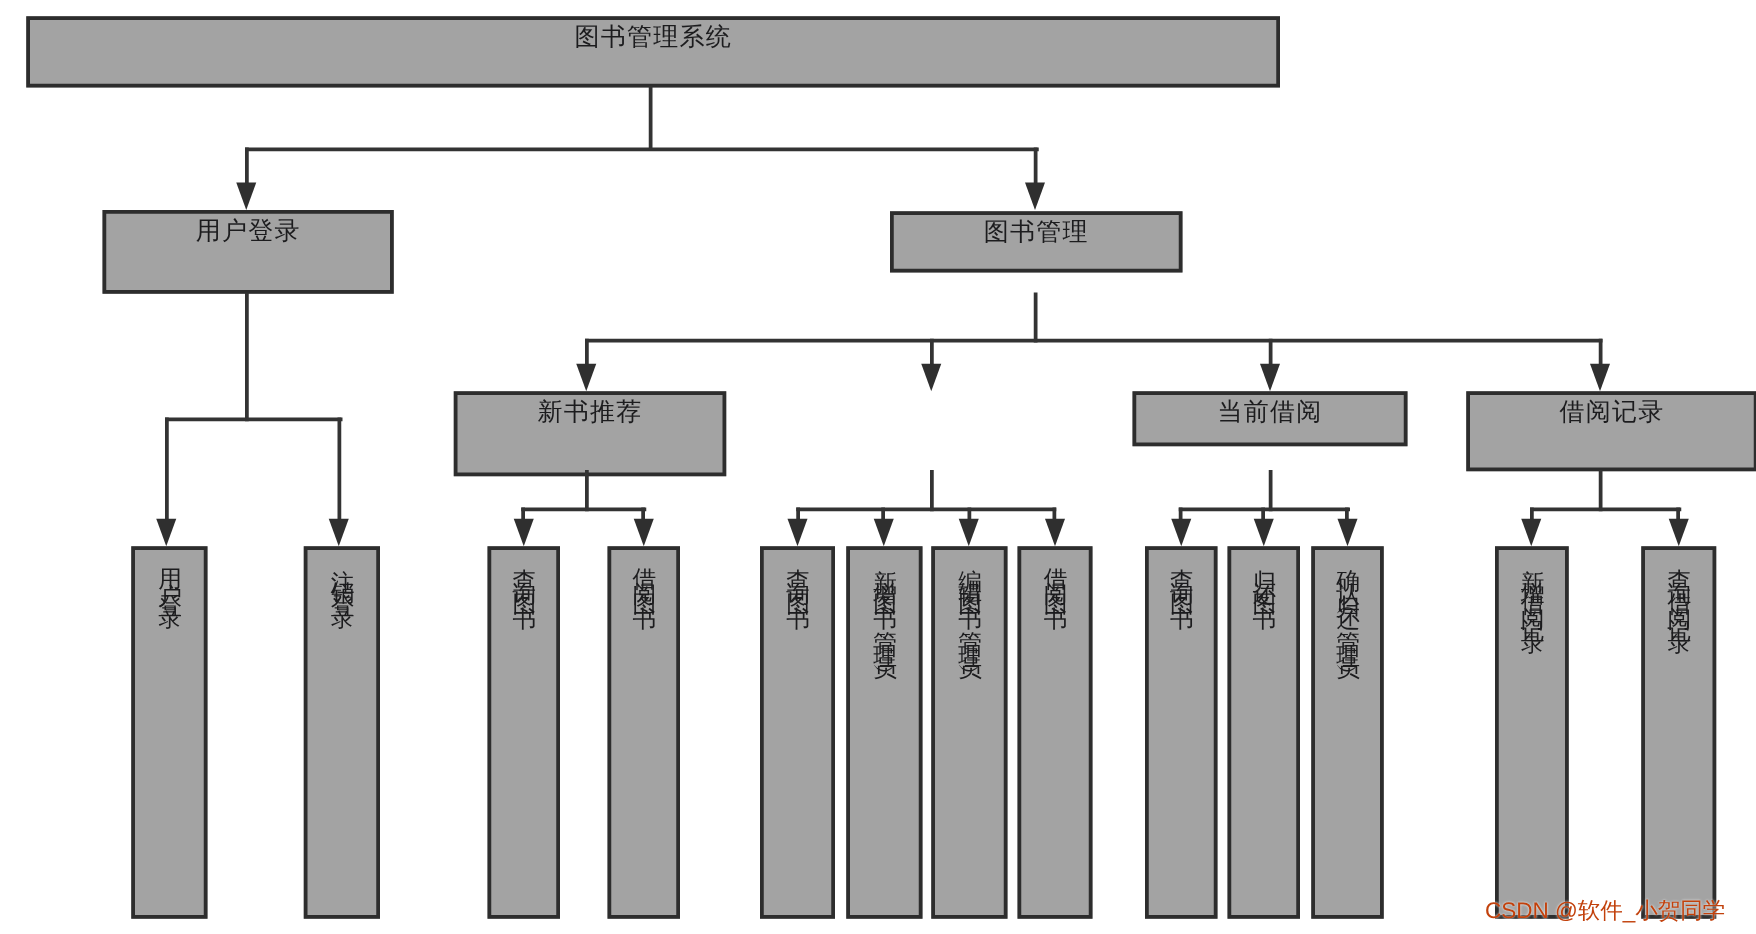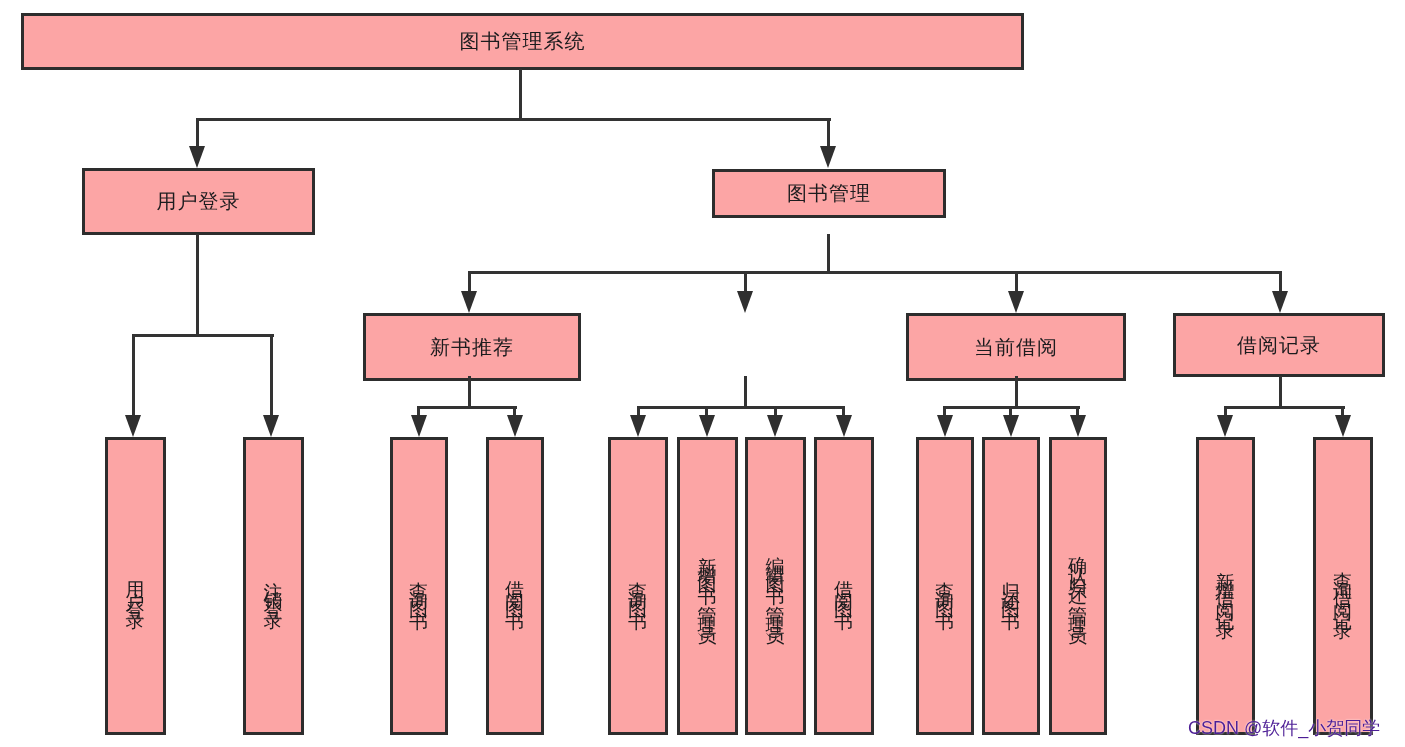--- a/index.html
+++ b/index.html
@@ -10,24 +10,23 @@
     position: relative;
     width: 1405px;
     height: 747px;
     background: #ffffff;
     overflow: hidden;
   }
 
   
   .box {
     position: absolute;
-    background: #fca5a5;
+    background: #a3a3a3;
     border: 3px solid #2d2d2d;
     display: flex;
-    align-items: center;
     justify-content: center;
   }
   .box .lbl {
     font-size: 20px;
     color: #1c1c1e;
     letter-spacing: 1px;
     white-space: nowrap;
   }
   .box.vert .lbl {
     writing-mode: vertical-rl;
@@ -49,21 +48,21 @@
     border-left: 8px solid transparent;
     border-right: 8px solid transparent;
     border-top: 22px solid #2f2f2f;
   }
 
   .watermark {
     position: absolute;
     left: 1188px;
     top: 716px;
     font-size: 18px;
-    color: #4c1d95;
+    color: #c2410c;
     z-index: 10;
     white-space: nowrap;
     text-shadow: 0 0 2px #ffffff;
   }
 </style>
 </head>
 <body>
 
 <div class="canvas">
 
@@ -99,24 +98,24 @@
   <div class="vl" style="left:1015px; top:271px; height:23px"></div>
   <div class="vl" style="left:1279px; top:271px; height:23px"></div>
   <div class="ar" style="left:461px;  top:291px"></div>
   <div class="ar" style="left:737px;  top:291px"></div>
   <div class="ar" style="left:1008px; top:291px"></div>
   <div class="ar" style="left:1272px; top:291px"></div>
 
   <div class="box" style="left:363px; top:313px; width:218px; height:68px">
     <span class="lbl">新书推荐</span>
   </div>
-  <div class="box" style="left:906px; top:313px; width:220px; height:68px">
+  <div class="box" style="left:906px; top:313px; width:220px; height:44px">
     <span class="lbl">当前借阅</span>
   </div>
-  <div class="box" style="left:1173px; top:313px; width:212px; height:64px">
+  <div class="box" style="left:1173px; top:313px; width:233px; height:64px">
     <span class="lbl">借阅记录</span>
   </div>
 
   <div class="vl" style="left:468px; top:376px; height:33px"></div>
   <div class="hl" style="left:417px; top:406px; width:100px"></div>
   <div class="vl" style="left:417px; top:406px; height:13px"></div>
   <div class="vl" style="left:513px; top:406px; height:13px"></div>
   <div class="ar" style="left:411px; top:415px"></div>
   <div class="ar" style="left:507px; top:415px"></div>
 

